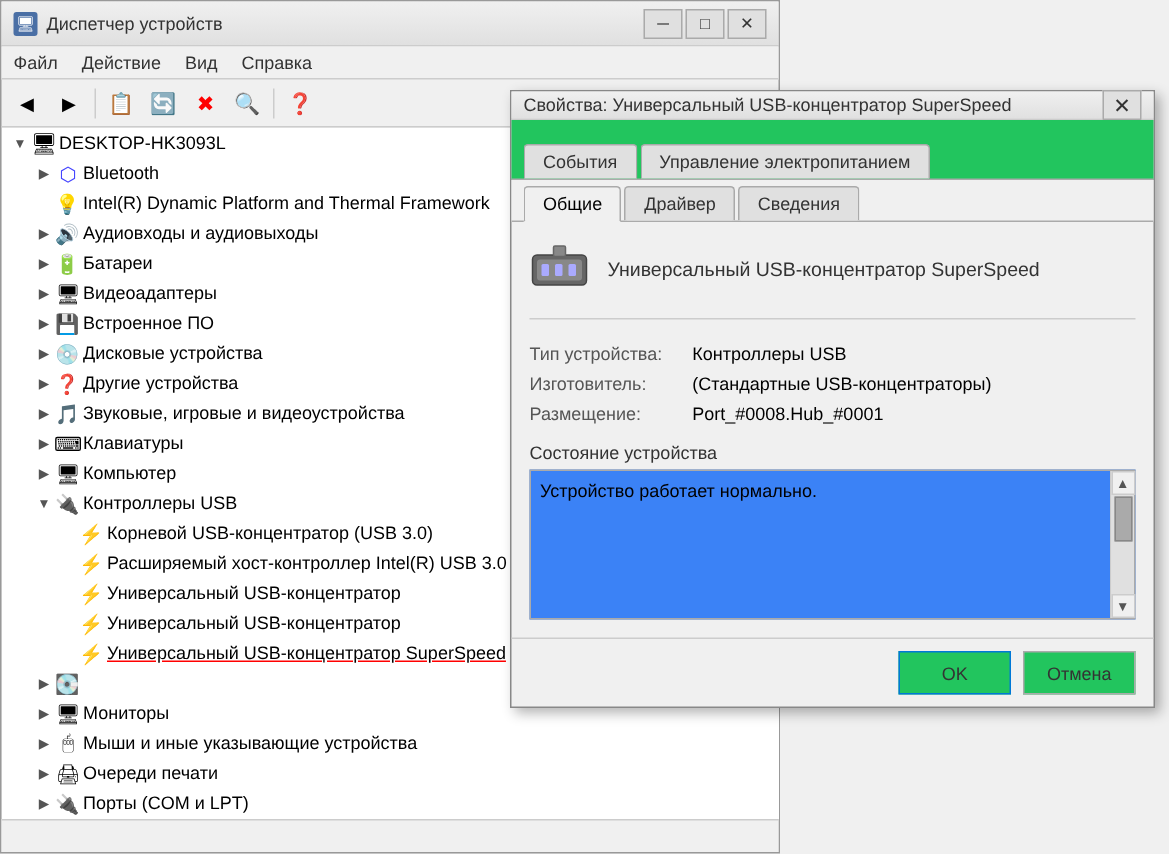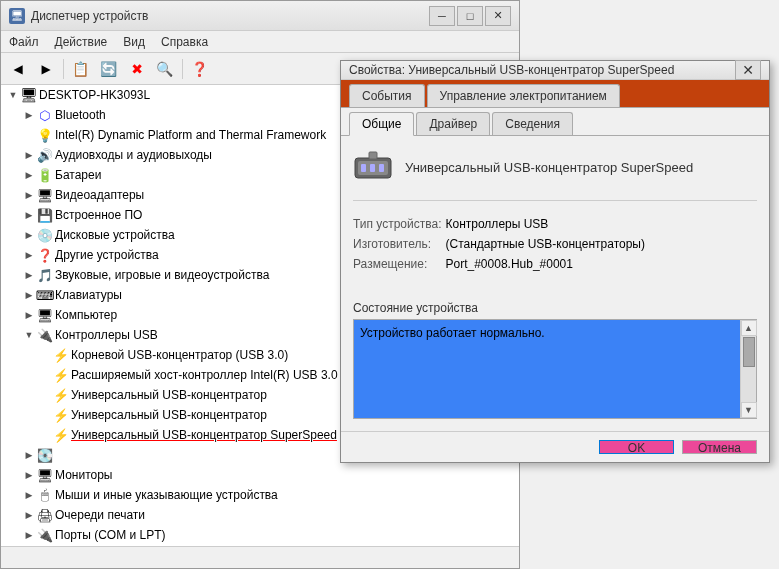--- a/index.html
+++ b/index.html
@@ -184,23 +184,23 @@
       background: #e0e0e0;
       border: 1px solid #aaa;
       display: flex; align-items: center; justify-content: center;
       font-size: 14px;
       cursor: pointer;
       color: #333;
     }
 
     .dialog-tabs-top {
       display: flex;
-      background: #c2410c;
+      background: #22c55e;
       border-bottom: 1px solid #aaa;
-      padding: 4px 8px 0;
+      padding: 16px 8px 0;
     }
 
     .tab {
       padding: 4px 12px;
       border: 1px solid #aaa;
       border-bottom: none;
       cursor: pointer;
       font-size: 12px;
       background: #e0e0e0;
       margin-right: 2px;
@@ -244,22 +244,22 @@
 
     .device-name-text {
       font-size: 13px;
       color: #333;
       line-height: 1.4;
     }
 
     .properties-grid {
       display: grid;
       grid-template-columns: auto 1fr;
-      gap: 6px 4px;
-      margin-bottom: 30px;
+      gap: 6px 20px;
+      margin-bottom: 12px;
     }
 
     .prop-label {
       font-size: 12px;
       color: #555;
       white-space: nowrap;
     }
 
     .prop-value {
       font-size: 12px;
@@ -309,22 +309,22 @@
     .dialog-footer {
       display: flex;
       justify-content: flex-end;
       gap: 8px;
       padding: 8px 12px;
       border-top: 1px solid #ccc;
     }
 
     .dialog-btn {
       min-width: 75px;
-      height: 14px;
-      background: #ec4899;
+      height: 29px;
+      background: #22c55e;
       border: 1px solid #aaa;
       cursor: pointer;
       font-size: 12px;
       padding: 0 12px;
       color: #333;
     }
     .dialog-btn.primary {
       border-color: #0078d7;
     }
   </style>

